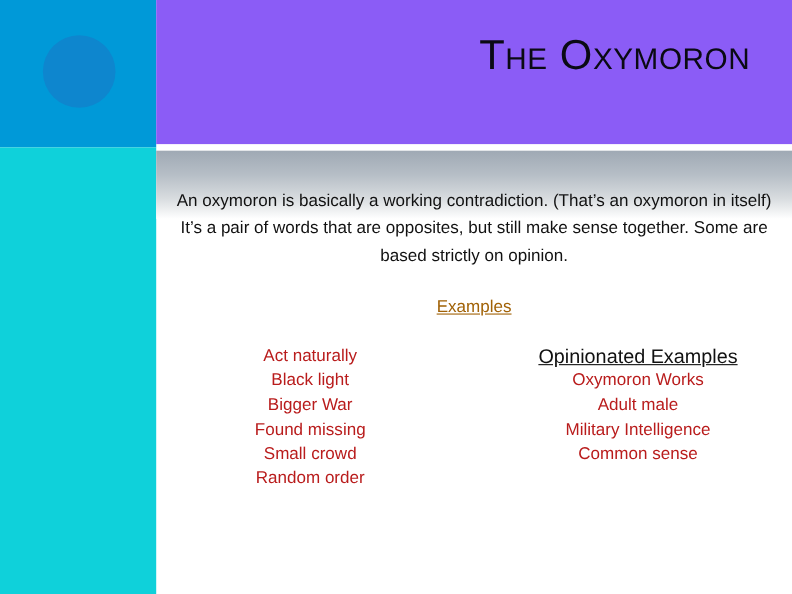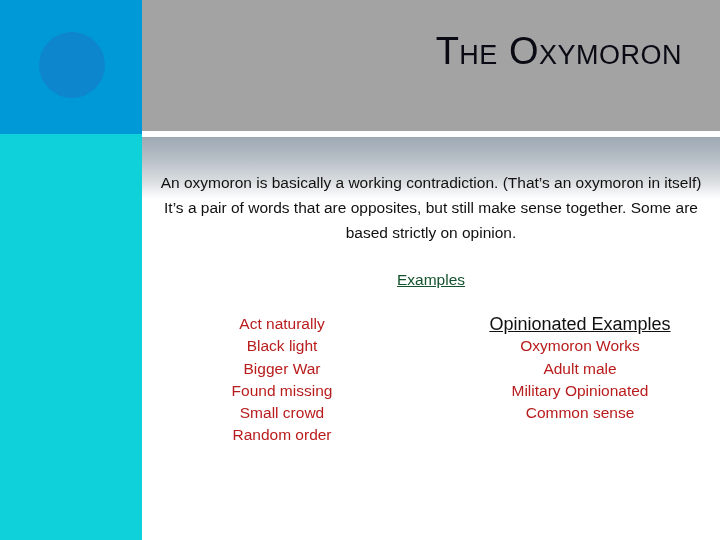--- a/index.html
+++ b/index.html
@@ -43,21 +43,21 @@
     background: #0fd1da;
   }
 
   
   .title-banner {
     position: absolute;
     left: 142px;
     top: 0;
     width: 578px;
     height: 131px;
-    background: #a3a3a3;
+    background: #8b5cf6;
   }
   .title-text {
     position: absolute;
     right: 38px;
     top: 32px;
     font-size: 38px;
     font-variant: small-caps;
     font-weight: 400;
     letter-spacing: 0.5px;
     color: #0a0a14;
@@ -95,21 +95,21 @@
     color: #111111;
   }
 
   .examples-heading {
     position: absolute;
     left: 10px;
     top: 134px;
     width: 558px;
     text-align: center;
     font-size: 15.5px;
-    color: #14532d;
+    color: #a16207;
   }
   .examples-heading span {
     text-decoration: underline;
   }
 
   .columns {
     position: absolute;
     left: 0;
     top: 176px;
     width: 578px;
@@ -168,19 +168,19 @@
         <div class="col-item">Bigger War</div>
         <div class="col-item">Found missing</div>
         <div class="col-item">Small crowd</div>
         <div class="col-item">Random order</div>
       </div>
 
       <div class="col col-right">
         <div class="col-header">Opinionated Examples</div>
         <div class="col-item">Oxymoron Works</div>
         <div class="col-item">Adult male</div>
-        <div class="col-item">Military Opinionated</div>
+        <div class="col-item">Military Intelligence</div>
         <div class="col-item">Common sense</div>
       </div>
 
     </div>
   </div>
 </div>
 
 </body></html>

